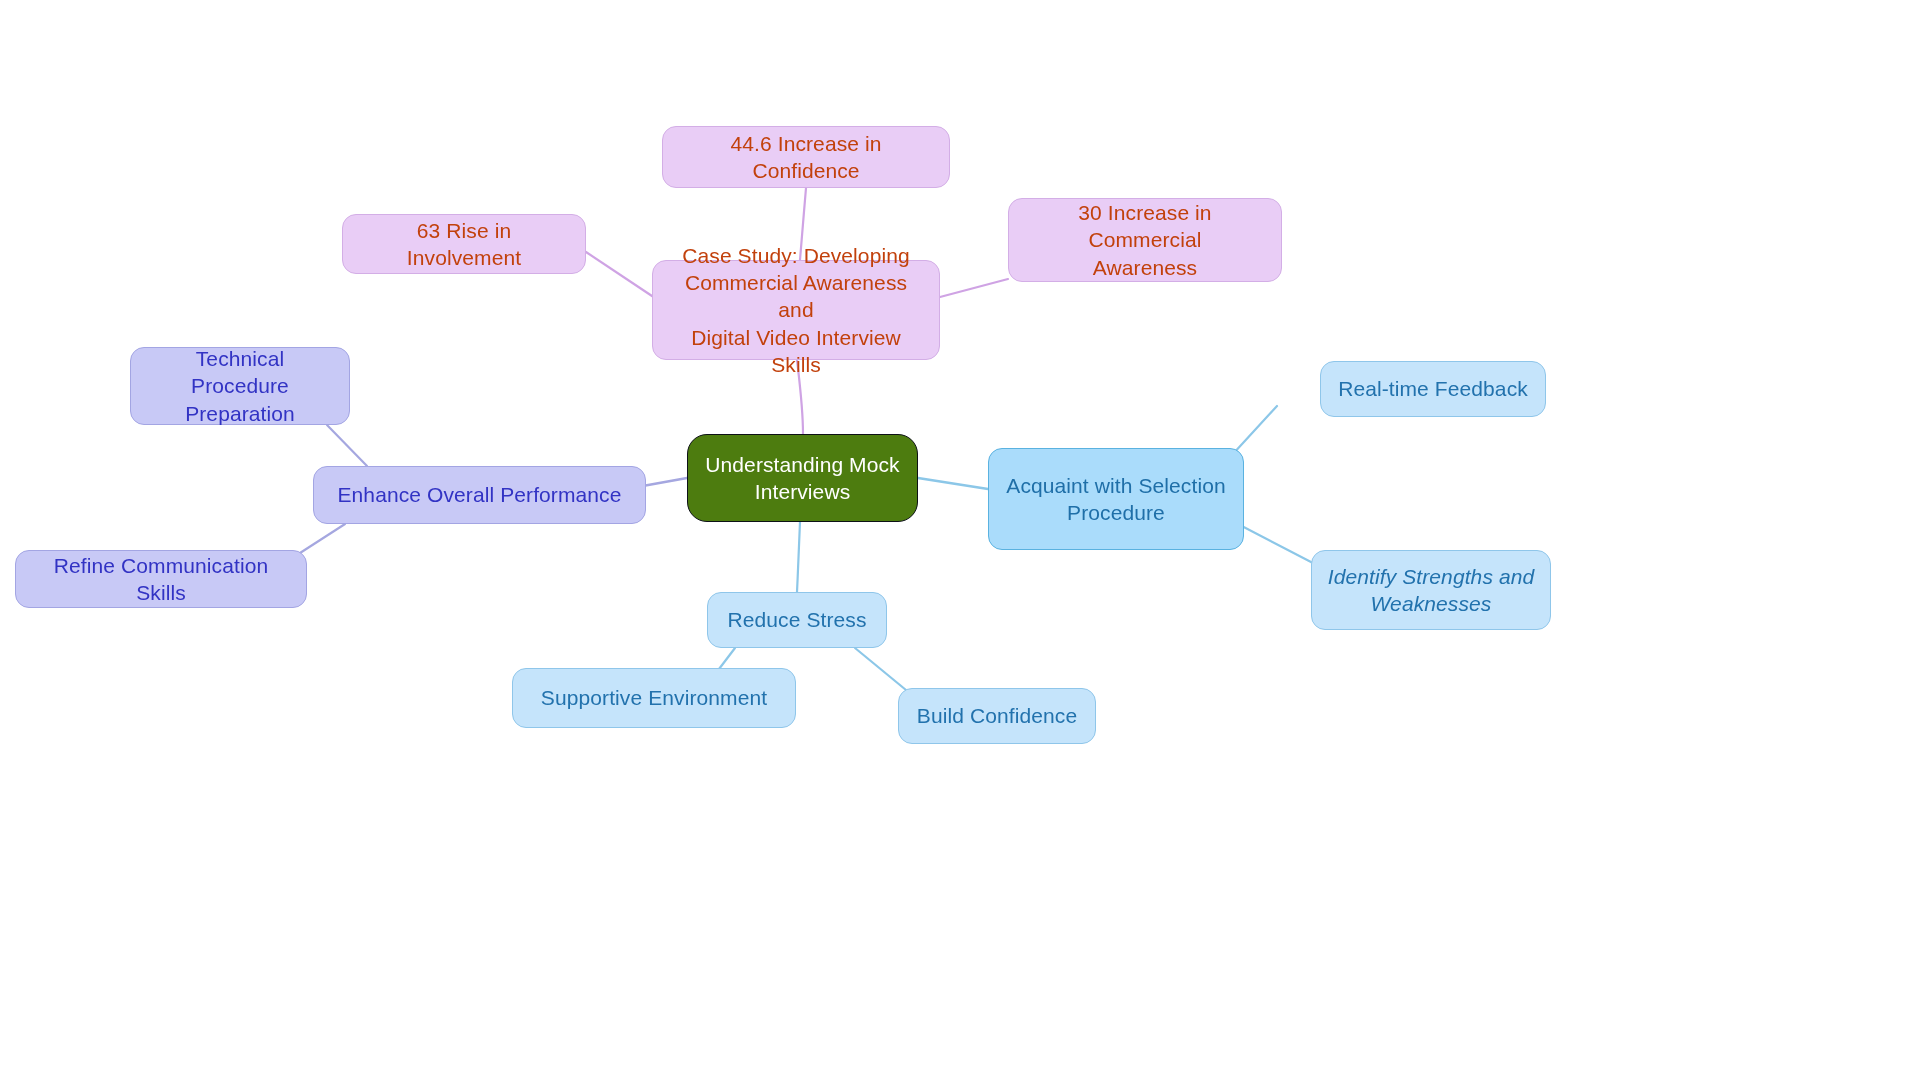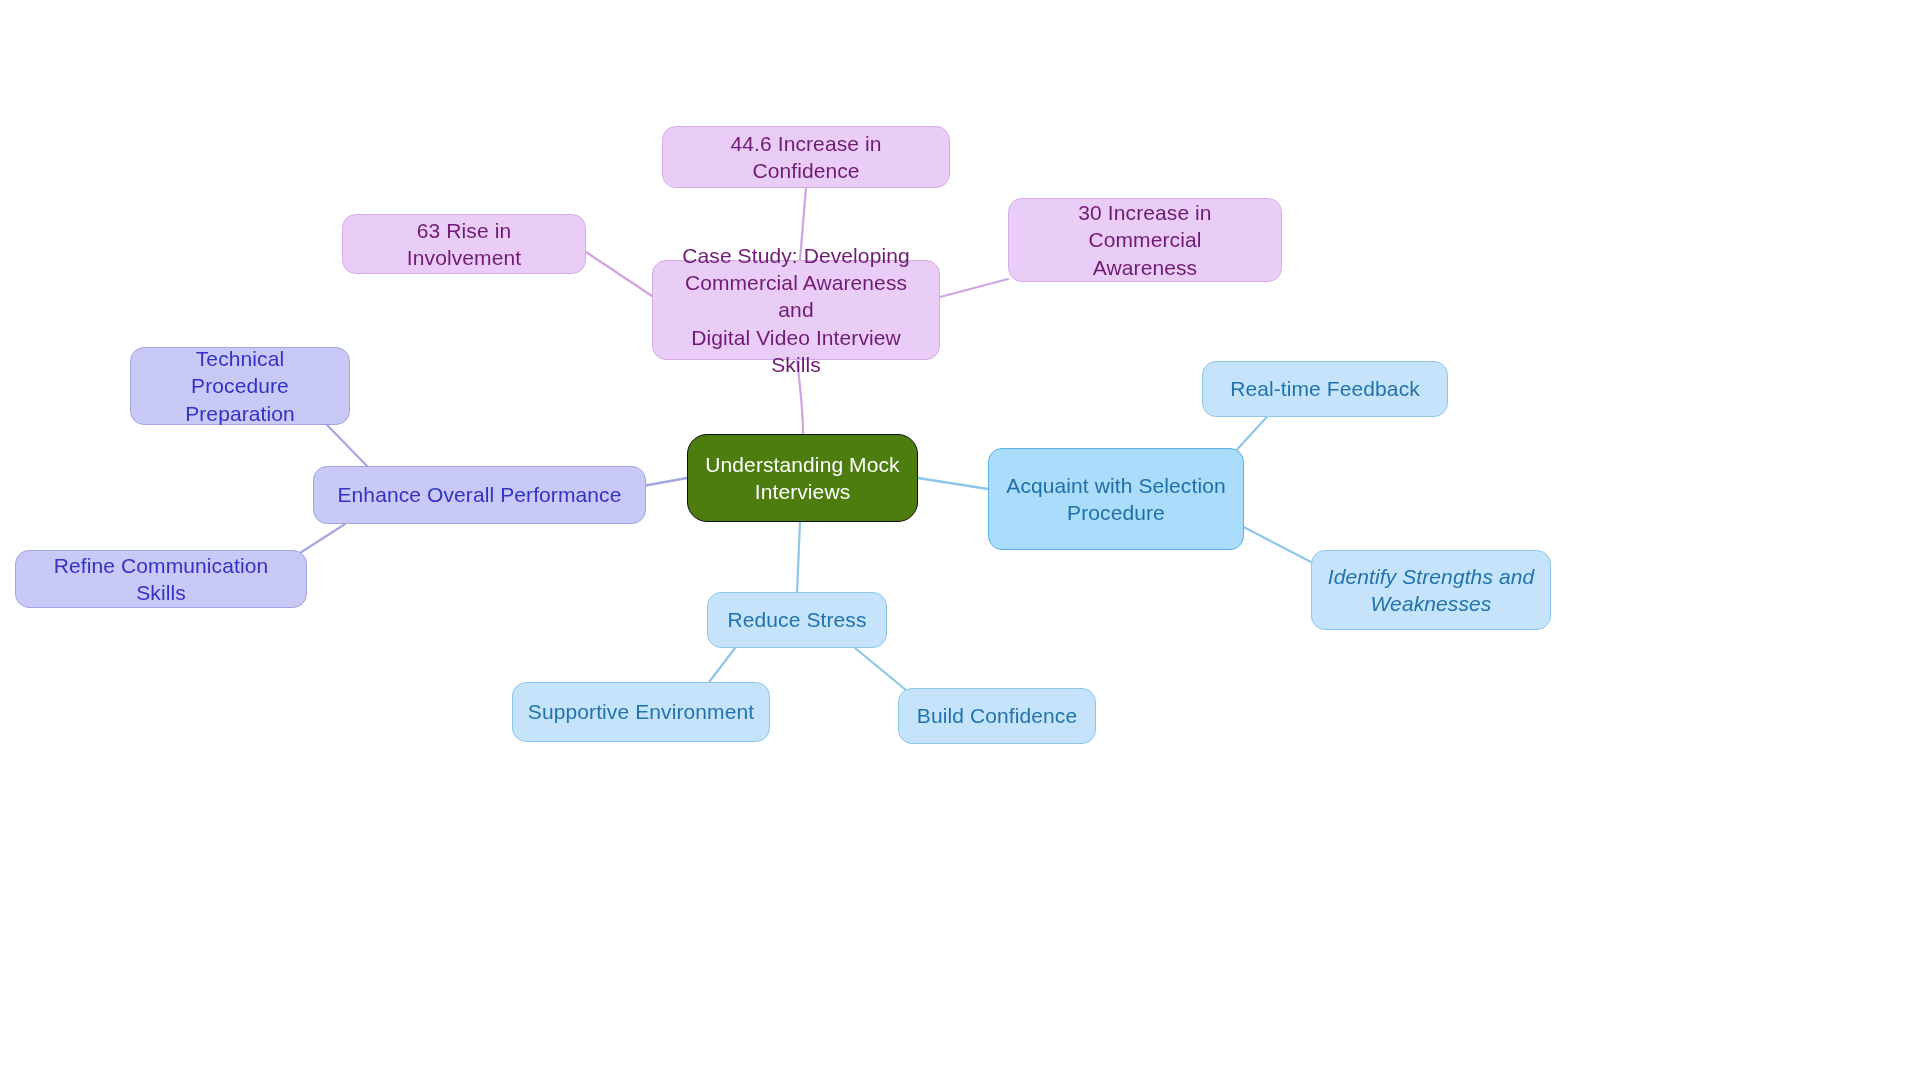--- a/index.html
+++ b/index.html
@@ -62,21 +62,21 @@
   }
   .node-periwinkle {
     background: #c8c9f6;
     border-color: #a3a5e3;
     color: #3233c4;
     font-size: 21px;
   }
   .node-lilac {
     background: #e9cdf6;
     border-color: #d3aee6;
-    color: #701a75;
+    color: #c2410c;
     font-size: 21px;
   }
 </style>
 </head>
 <body>
 
 <div id="canvas">
   <svg id="edges" viewBox="0 0 1920 1083" preserveAspectRatio="none">
       <path d="M 803,434 C 803,408 800,386 797,360" fill="none" stroke="#cfa3e4" stroke-width="2.2" stroke-linecap="round"></path>
       <path d="M 800,260 C 802,234 804,212 806,188" fill="none" stroke="#cfa3e4" stroke-width="2.2" stroke-linecap="round"></path>
@@ -97,24 +97,24 @@
 Interviews</div>
       <div class="node node-lilac" style="left: 652px; top: 260px; width: 288px; height: 100px;">Case Study: Developing
 Commercial Awareness and
 Digital Video Interview Skills</div>
       <div class="node node-lilac" style="left: 662px; top: 126px; width: 288px; height: 62px;">44.6 Increase in Confidence</div>
       <div class="node node-lilac" style="left: 342px; top: 214px; width: 244px; height: 60px;">63 Rise in Involvement</div>
       <div class="node node-lilac" style="left: 1008px; top: 198px; width: 274px; height: 84px;">30 Increase in Commercial
 Awareness</div>
       <div class="node node-blue-strong" style="left: 988px; top: 448px; width: 256px; height: 102px;">Acquaint with Selection
 Procedure</div>
-      <div class="node node-blue-light" style="left: 1202px; top: 361px; width: 246px; height: 56px;">Real-time Feedback</div>
+      <div class="node node-blue-light" style="left: 1320px; top: 361px; width: 226px; height: 56px;">Real-time Feedback</div>
       <div class="node node-blue-light" style="left: 1311px; top: 550px; width: 240px; height: 80px; font-style: italic;">Identify Strengths and
 Weaknesses</div>
       <div class="node node-blue-light" style="left: 707px; top: 592px; width: 180px; height: 56px;">Reduce Stress</div>
-      <div class="node node-blue-light" style="left: 512px; top: 682px; width: 258px; height: 60px;">Supportive Environment</div>
+      <div class="node node-blue-light" style="left: 512px; top: 668px; width: 284px; height: 60px;">Supportive Environment</div>
       <div class="node node-blue-light" style="left: 898px; top: 688px; width: 198px; height: 56px;">Build Confidence</div>
       <div class="node node-periwinkle" style="left: 313px; top: 466px; width: 333px; height: 58px;">Enhance Overall Performance</div>
       <div class="node node-periwinkle" style="left: 130px; top: 347px; width: 220px; height: 78px;">Technical Procedure
 Preparation</div>
       <div class="node node-periwinkle" style="left: 15px; top: 550px; width: 292px; height: 58px;">Refine Communication Skills</div>
     </div>
 </div>
 
 </body></html>

